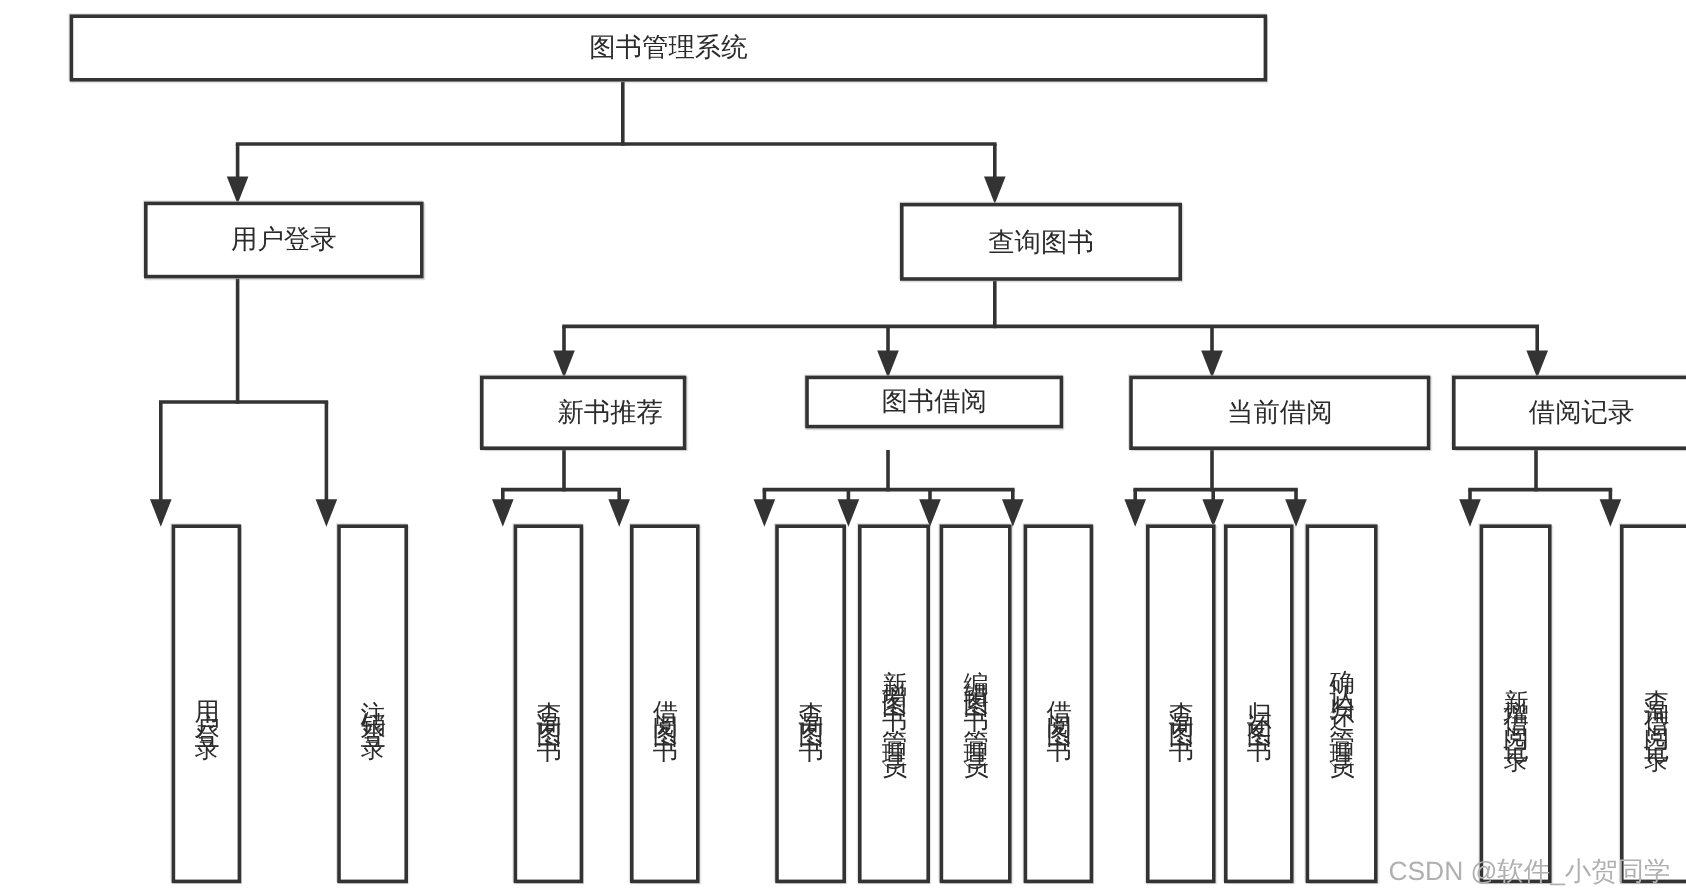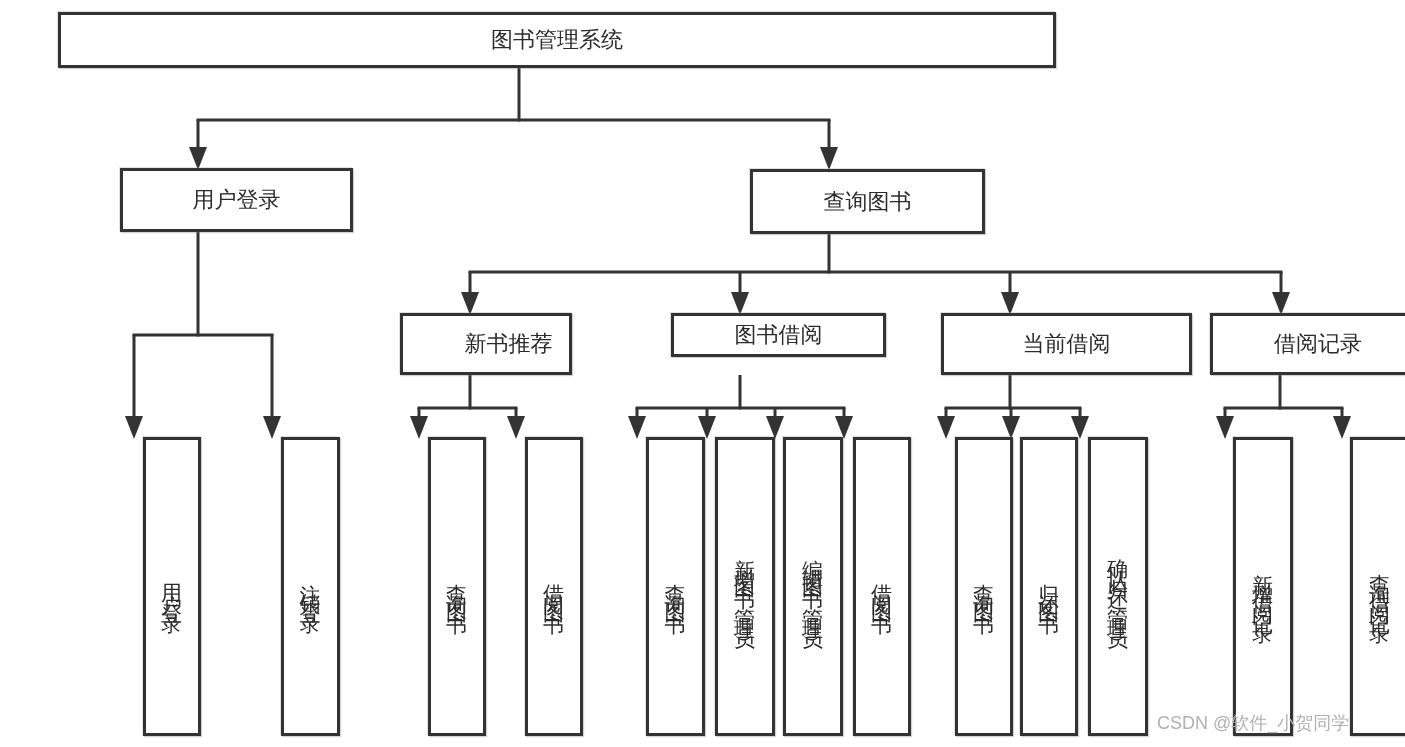--- a/index.html
+++ b/index.html
@@ -46,21 +46,21 @@
     text-orientation: mixed;
     letter-spacing: 10px;
     font-size: 21px;
     line-height: 1;
   }
   .watermark {
     position: absolute;
     left: 1157px;
     top: 711px;
     width: 240px;
-    font-size: 18px;
+    font-size: 22px;
     color: #b0b0b0;
     white-space: nowrap;
     z-index: 5;
   }
 </style>
 </head>
 <body>
 
 <div class="canvas">
 

